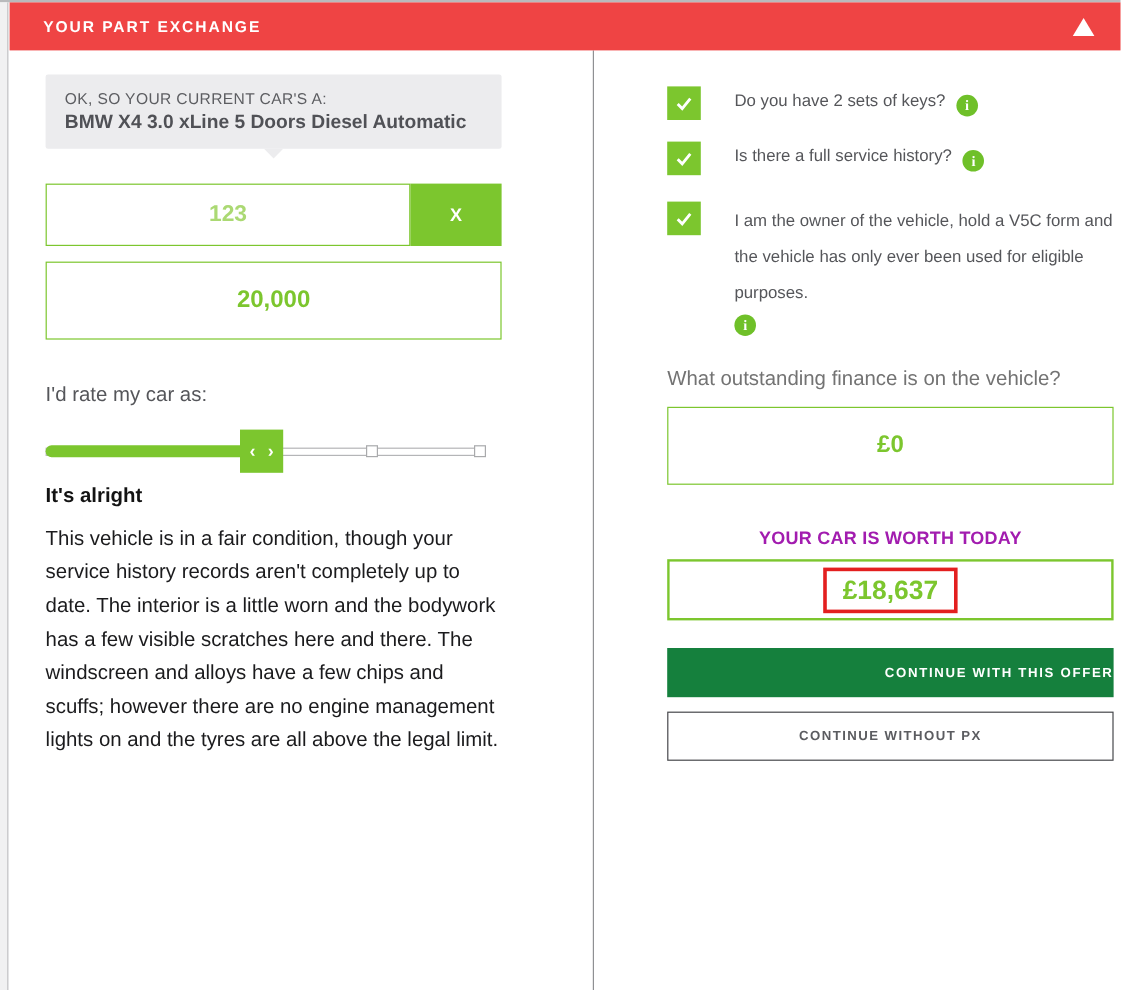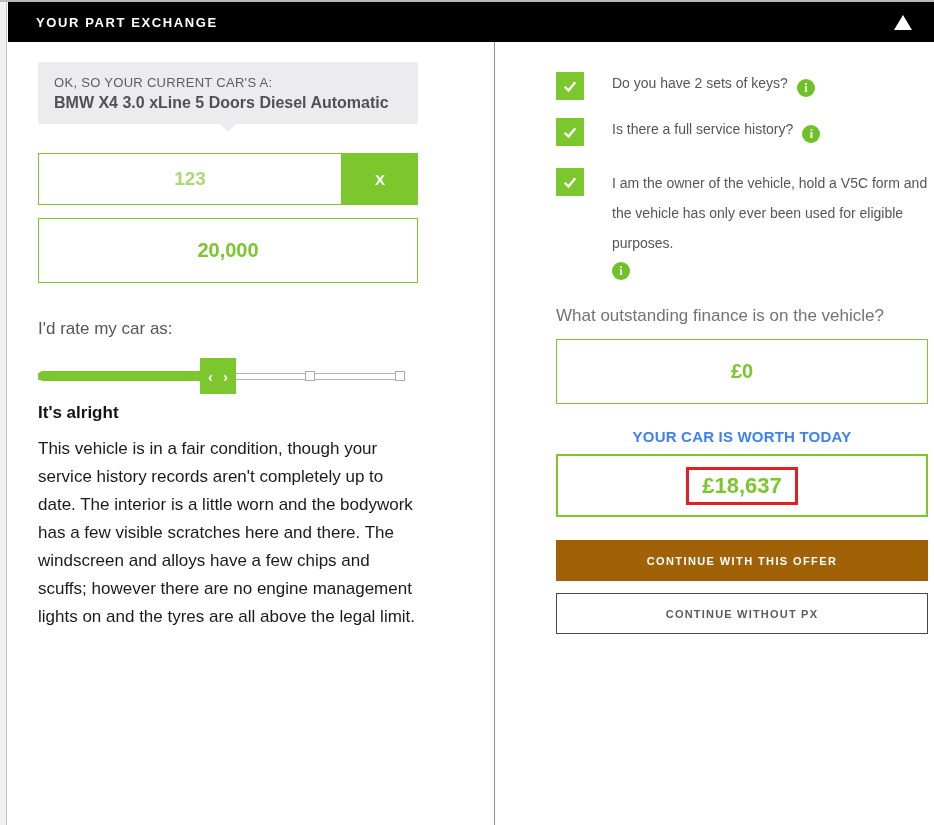--- a/index.html
+++ b/index.html
@@ -10,21 +10,21 @@
     overflow:hidden;
   }
   
   .top-line { position:absolute; left:0; top:0; width:934px; height:2px; background:#b9babc; }
   .left-strip { position:absolute; left:0; top:2px; width:7px; height:823px; background:#f1f1f2; border-right:1px solid #c2c3c5; }
   .col-divider { position:absolute; left:494px; top:42px; width:1px; height:783px; background:#8f9093; }
 
   
   .header {
     position:absolute; left:8px; top:2px; width:926px; height:40px;
-    background:#000000; display:flex; align-items:center; justify-content:space-between;
+    background:#ef4444; display:flex; align-items:center; justify-content:space-between;
     padding:0 22px 0 28px;
   }
   .header-title { color:#fff; font-size:13px; font-weight:bold; letter-spacing:1.6px; }
   .tri-up { width:0; height:0; border-left:9px solid transparent; border-right:9px solid transparent; border-bottom:15px solid #fff; cursor:pointer; }
 
   
   .left-col  { position:absolute; left:38px;  top:32px; width:380px; }
   .right-col { position:absolute; left:556px; top:42px; width:372px; }
 
   
@@ -69,27 +69,27 @@
   .q-label { margin-left:28px; font-size:14px; color:#55565a; }
   .info-icon { display:inline-block; width:18px; height:18px; border-radius:50%; background:#6fc029;
                color:#fff; font-size:12px; font-weight:bold; text-align:center; line-height:18px;
                margin-left:9px; vertical-align:-4px; cursor:pointer; font-family:"Liberation Serif",serif; }
   .plate-note { margin-top:2px; font-size:14.5px; line-height:21px; color:#27753f; }
   .owner-row { display:flex; align-items:flex-start; margin-top:22px; }
   .owner-text { margin-left:28px; font-size:14px; line-height:30px; color:#55565a; width:316px; }
   .owner-text .info-icon { display:block; margin-left:0; margin-top:4px; }
 
   .finance-label { margin-top:26px; font-size:17px; color:#737373; }
-  .worth-label { margin-top:24px; text-align:center; font-size:15px; font-weight:bold; color:#3b82f6; letter-spacing:.2px; }
-  .worth-box { margin-top:9px; height:63px; border:2px solid #7cc62e; display:flex; align-items:center; justify-content:center; }
+  .worth-label { margin-top:36px; text-align:center; font-size:15px; font-weight:bold; color:#a21caf; letter-spacing:.2px; }
+  .worth-box { margin-top:9px; height:51px; border:2px solid #7cc62e; display:flex; align-items:center; justify-content:center; }
   .worth-value { display:inline-block; border:3px solid #e31f1f; padding:3px 13px;
                  font-size:22px; font-weight:bold; color:#7cc62e; }
   .btn { display:block; width:100%; height:41px; margin-top:23px; border:none; cursor:pointer;
          font-size:11px; font-weight:bold; letter-spacing:1.4px; font-family:"Liberation Sans",sans-serif; }
-  .btn-primary { background:#a16207; color:#fff; }
+  .btn-primary { background:#15803d; color:#fff;text-align:right; }
   .btn-secondary { background:#fff; color:#5b5c60; border:1px solid #47484c; margin-top:12px; letter-spacing:1.2px; }
 </style>
 </head>
 <body>
 
 <div id="page">
   <div class="top-line"></div>
   <div class="left-strip"></div>
   <div class="col-divider"></div>
 

